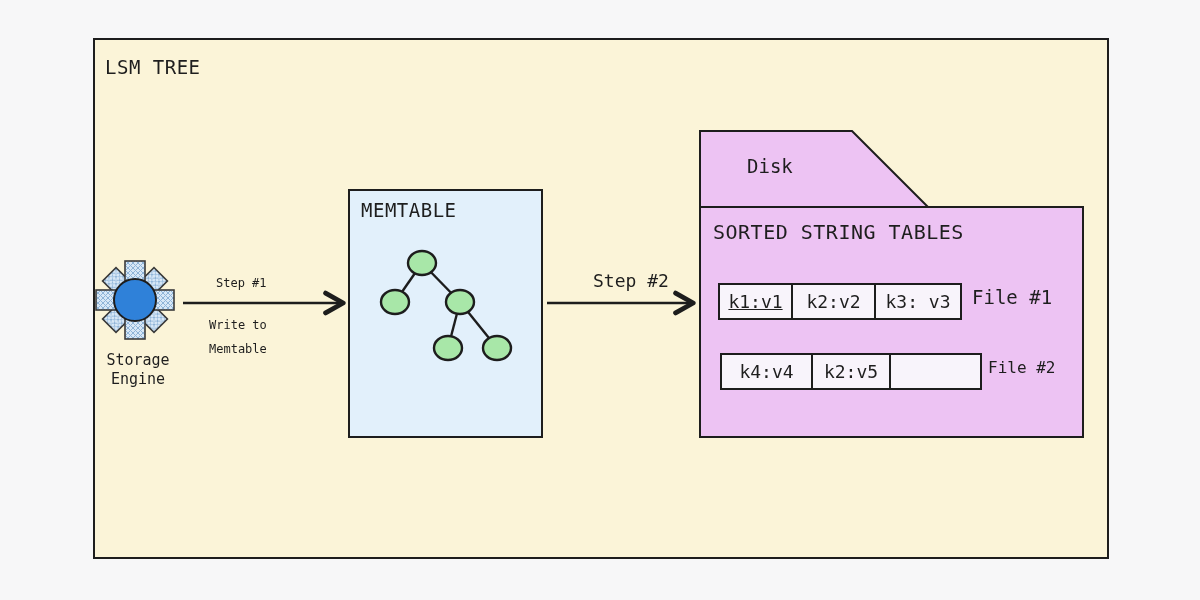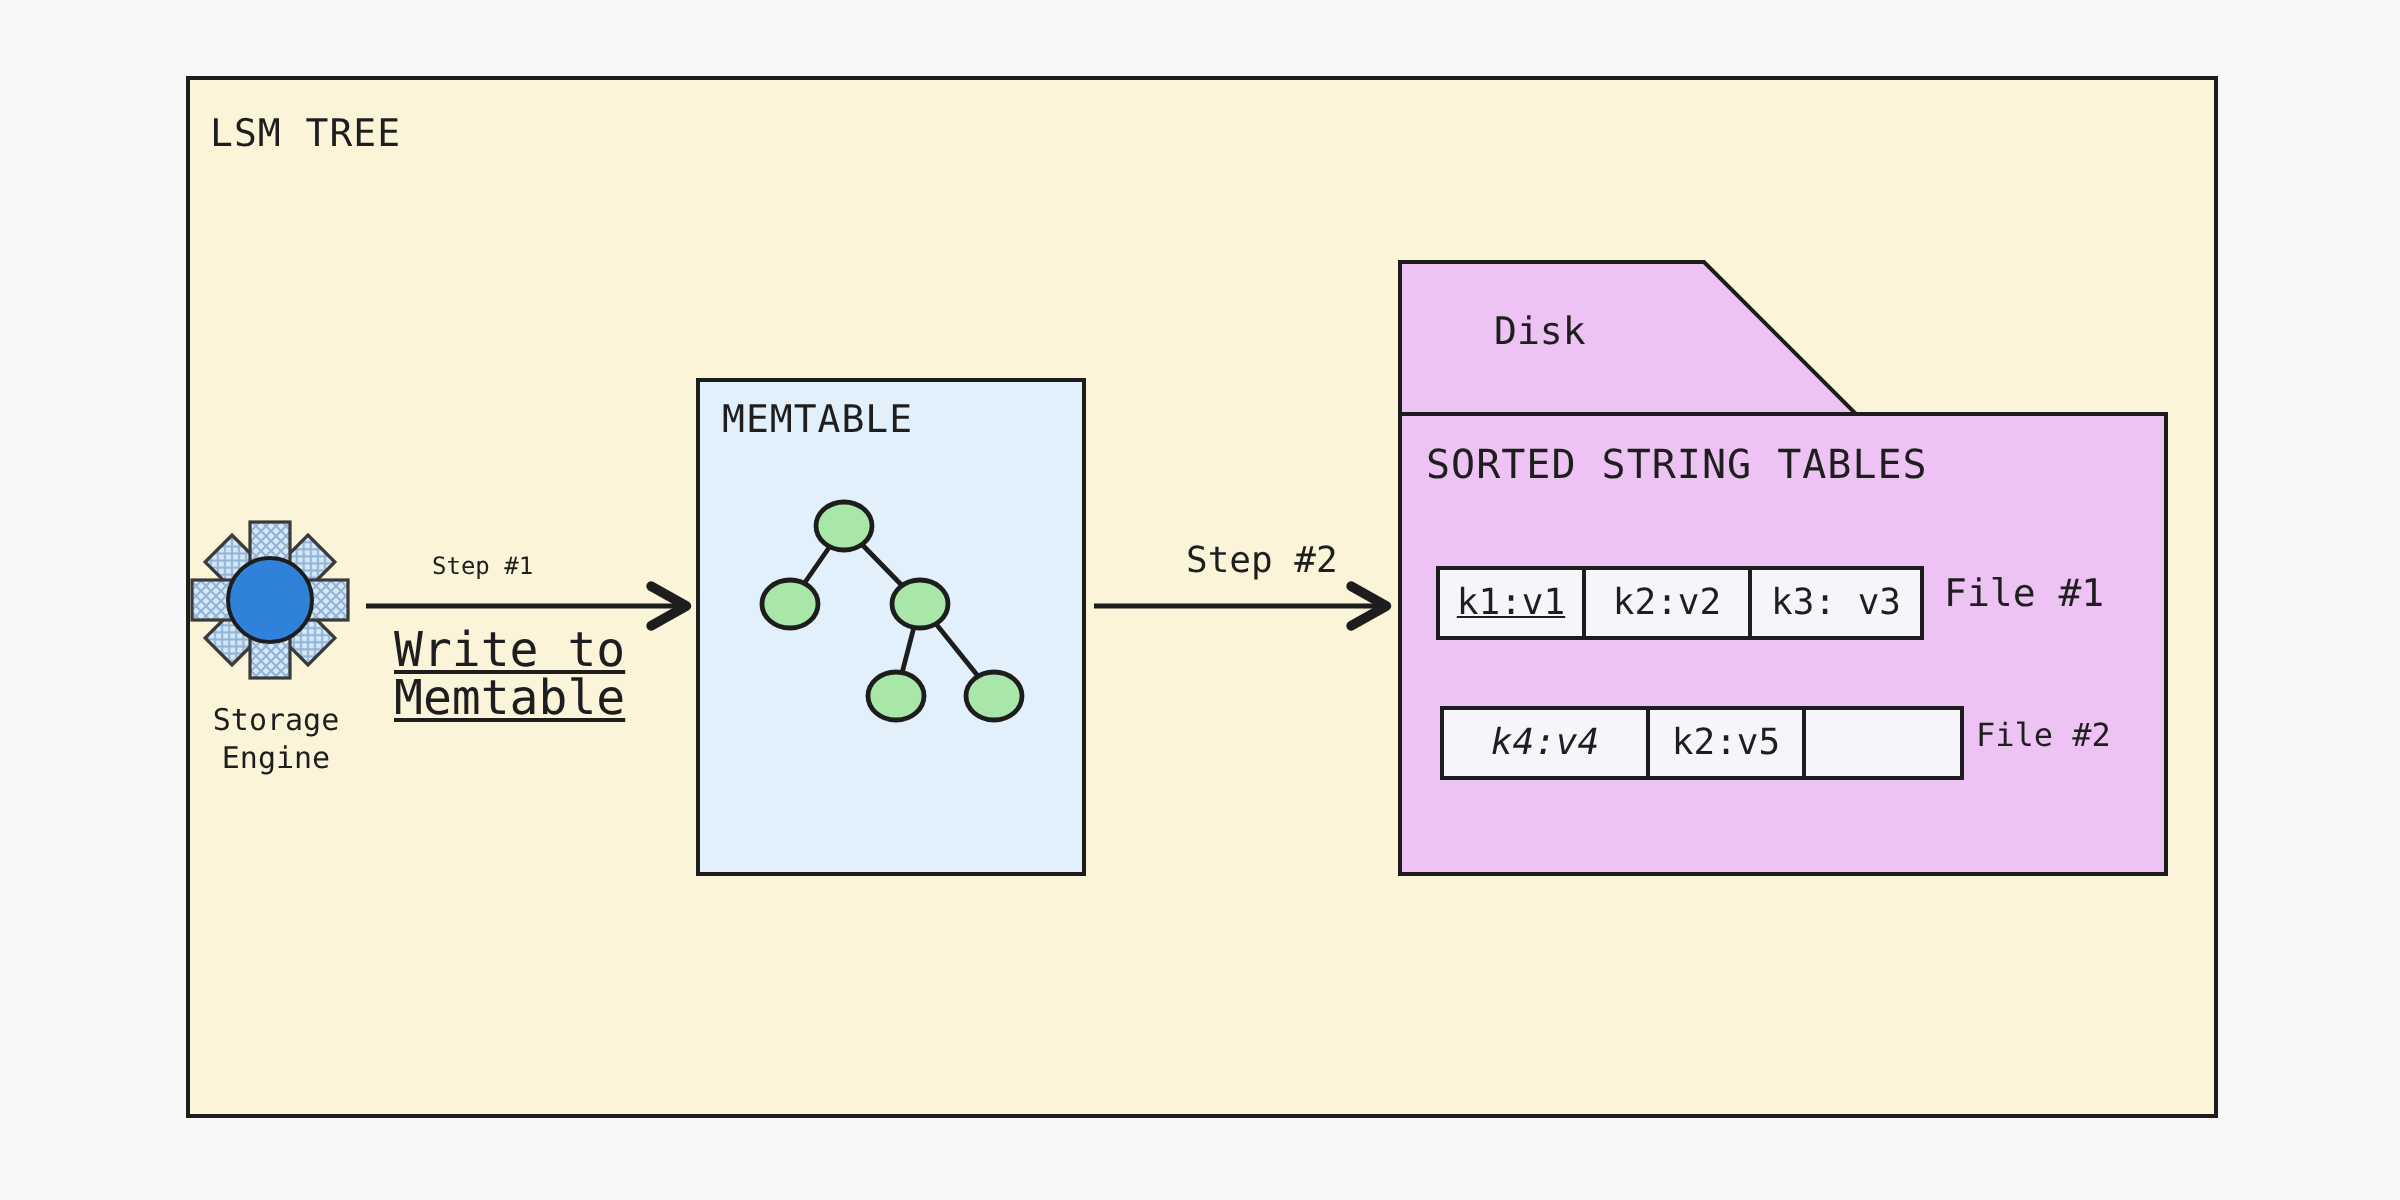--- a/index.html
+++ b/index.html
@@ -21,21 +21,21 @@
     background:var(--frame-bg);border:2px solid var(--outline);
   }
   .shapes{position:absolute;left:0;top:0;width:1012px;height:517px;z-index:1;}
   .txt{position:absolute;z-index:3;white-space:pre;line-height:1;}
   .diagram-title{left:10px;top:18px;font-size:19px;letter-spacing:.5px;}
   
   .engine-svg{position:absolute;left:-2px;top:218px;width:84px;height:84px;z-index:2;}
   .engine-caption{left:0px;top:311px;width:86px;text-align:center;font-size:15px;line-height:19px;}
   
   .step1-label{left:121px;top:237px;font-size:12px;}
-  .step1-caption{left:102px;top:273px;font-size:24px;line-height:24px;text-decoration:underline;}
+  .step1-caption{left:114px;top:273px;font-size:12px;line-height:24px;}
   .step2-label{left:483px;top:232px;font-size:18px;margin-left:15px;}
   .step2-caption{left:468px;top:277px;font-size:18px;line-height:23px;}
   
   .memtable{
     position:absolute;left:253px;top:149px;width:195px;height:249px;
     background:var(--memtable-bg);border:2px solid var(--outline);z-index:2;
   }
   .memtable-title{position:absolute;left:11px;top:8px;font-size:19px;letter-spacing:.5px;white-space:pre;}
   .tree-svg{position:absolute;left:0;top:0;width:191px;height:245px;}
   
@@ -46,21 +46,21 @@
     background:var(--sstable-cell-bg);border:2px solid var(--outline);
   }
   .file-row-1{left:623px;top:243px;width:244px;}
   .file-row-2{left:625px;top:313px;width:262px;}
   .sst-cell{
     display:flex;align-items:center;justify-content:center;
     font-size:18px;white-space:pre;height:100%;
   }
   .sst-cell.divider{border-right:2px solid var(--outline);}
   .r1c1{width:73px;text-decoration:underline;} .r1c2{width:83px;} .r1c3{width:84px;}
-  .r2c1{width:103px;font-style:italic;} .r2c2{width:78px;} .r2c3{width:89px;}
+  .r2c1{width:91px;} .r2c2{width:78px;} .r2c3{width:89px;}
   .file1-label{left:877px;top:248px;font-size:19px;}
   .file2-label{left:893px;top:320px;font-size:16px;}
 </style>
 </head>
 <body>
 
 <div class="frame">
 
   <svg class="shapes" viewBox="0 0 1012 517">
     <defs>

